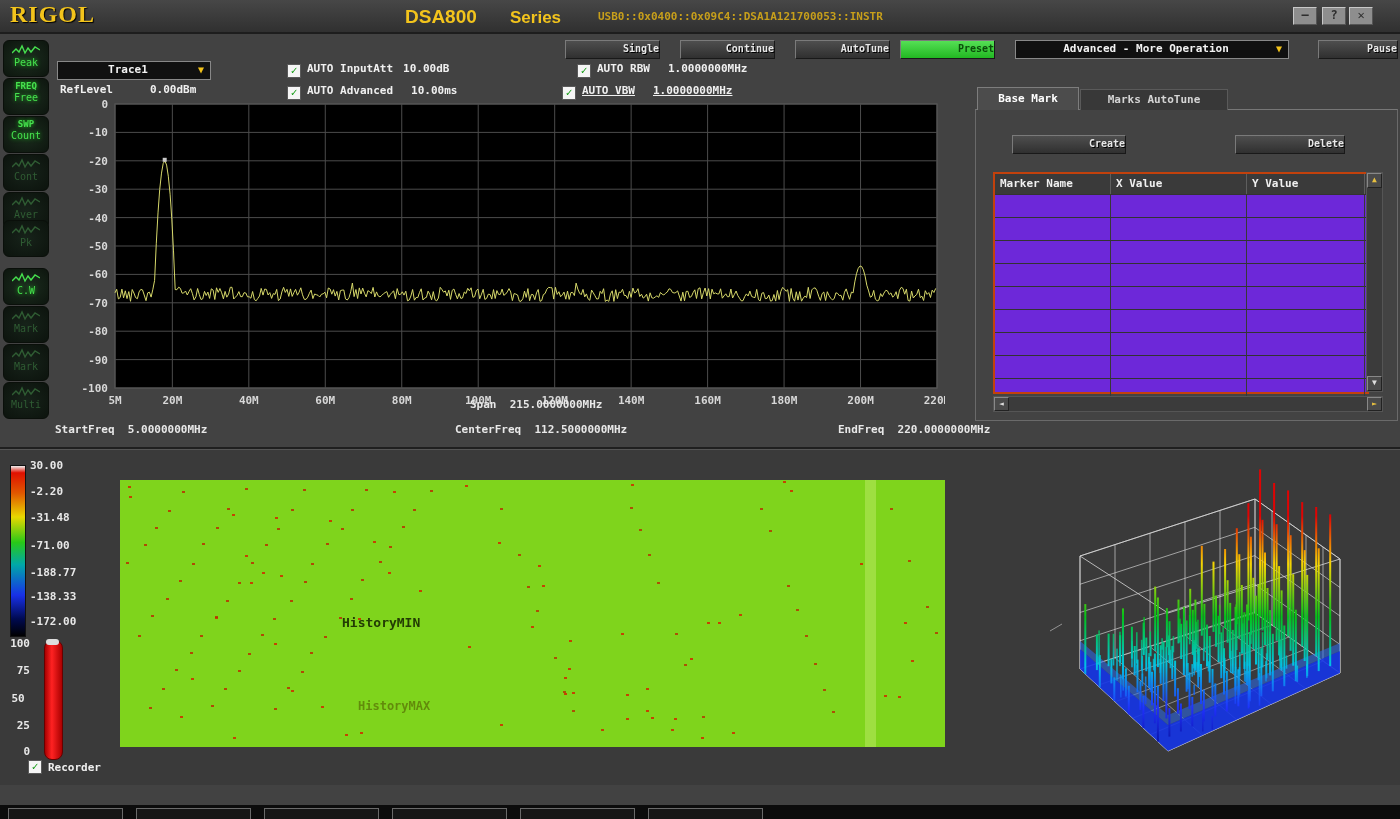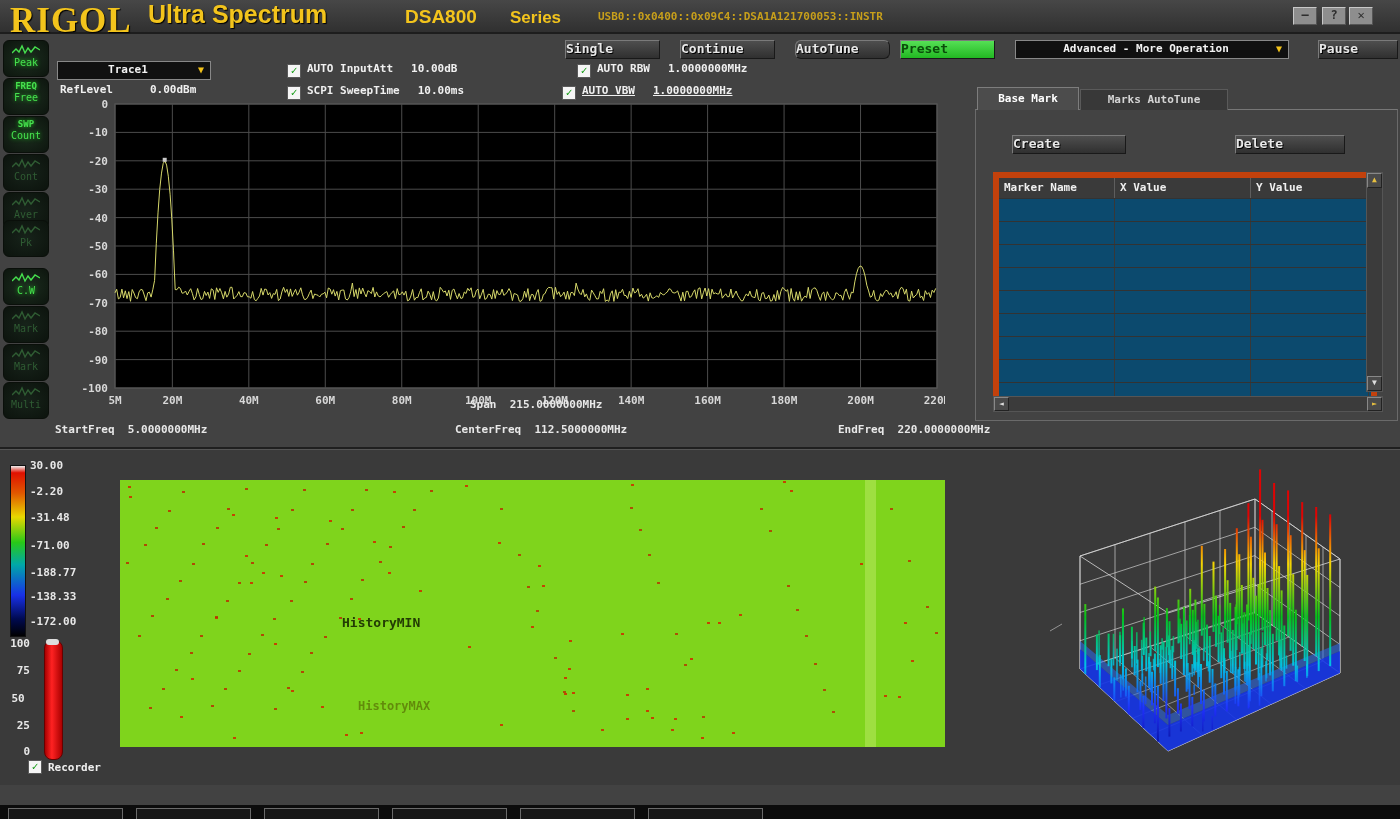--- a/index.html
+++ b/index.html
@@ -3,35 +3,35 @@
 <meta charset="utf-8">
 <style>
   html,body{margin:0;padding:0;background:#222;}
   .app{position:relative;width:1400px;height:819px;overflow:hidden;background:#424242;
        font-family:"DejaVu Sans Mono",monospace;-webkit-font-smoothing:none;}
   .abs{position:absolute;}
   
   .titlebar{position:absolute;left:0;top:0;width:1400px;height:32px;
     background:linear-gradient(#474747,#303030);border-bottom:2px solid #1d1d1d;}
   .brand{position:absolute;left:10px;top:1px;font-family:"Liberation Serif",serif;
-    font-weight:bold;font-size:35px;color:#f3c41c;letter-spacing:1px;text-shadow:1px 1px 1px #000;}
+    font-weight:bold;font-size:24px;color:#f3c41c;letter-spacing:1px;text-shadow:1px 1px 1px #000;}
   .appname{position:absolute;left:148px;top:0px;font-family:"Liberation Sans",sans-serif;
     font-weight:bold;font-size:25px;color:#f3c41c;text-shadow:1px 1px 1px #000;}
   .model{position:absolute;left:405px;top:6px;font-family:"Liberation Sans",sans-serif;
     font-weight:bold;font-size:19px;color:#f3c41c;}
   .series{position:absolute;left:510px;top:8px;font-family:"Liberation Sans",sans-serif;
     font-weight:bold;font-size:17px;color:#f3c41c;}
   .usb{position:absolute;left:598px;top:10px;font-size:11px;font-weight:bold;color:#c79f1b;}
   .winbtn{position:absolute;top:7px;width:22px;height:16px;background:#8e8e8e;
     border:1px solid #555;border-top-color:#c8c8c8;border-left-color:#c8c8c8;
     color:#2e2e2e;font-weight:bold;font-size:12px;line-height:15px;text-align:center;cursor:pointer;}
   
   .btn3d{position:absolute;height:17px;background:linear-gradient(#4e4e4e,#303030);
     border:1px solid #191919;border-top-color:#7a7a7a;border-left-color:#7a7a7a;
-    color:#e8e8e8;font-size:13px;font-weight:bold;text-align:left;line-height:16px;
+    color:#e8e8e8;font-size:10px;font-weight:bold;text-align:right;line-height:16px;
     text-shadow:1px 1px 0 #000;cursor:pointer;}
   .btn3d.green{background:linear-gradient(#55e055,#22b822);color:#0a4d0a;text-shadow:none;}
   .drop{position:absolute;height:17px;background:#101010;border:1px solid #888;
     color:#f2f2f2;font-size:11px;font-weight:bold;line-height:16px;text-align:center;cursor:pointer;}
   .drop .arr{color:#f2c21a;float:right;margin-right:6px;font-size:10px;}
   
   .side-btn{position:absolute;left:3px;width:44px;height:35px;border-radius:6px;
     background:radial-gradient(#17231a,#0c130d);border:1px solid #0a0f0a;
     color:#2f5c33;text-align:center;cursor:pointer;overflow:hidden;}
   .side-btn.bright{color:#46e04e;text-shadow:0 0 4px #2c2;background:radial-gradient(#1c2e1f,#0d150e);}
@@ -42,21 +42,21 @@
   .cbrow{position:absolute;height:15px;color:#f0f0f0;font-size:11px;font-weight:bold;white-space:nowrap;}
   .cb{display:inline-block;width:12px;height:12px;background:#f5f5f5;border:1px solid #5a5a5a;
       color:#169c16;font-size:11px;line-height:11px;text-align:center;font-weight:bold;
       vertical-align:-2px;margin-right:6px;cursor:pointer;}
   .lblw{color:#f0f0f0;font-size:11px;font-weight:bold;}
   
   .tab{position:absolute;font-size:11px;font-weight:bold;text-align:center;cursor:pointer;}
   .tab.active{background:#4c4c4c;border:1px solid #7d7d7d;border-bottom:none;color:#fff;line-height:21px;}
   .tab.inactive{background:#383838;border:1px solid #5a5a5a;border-bottom:none;color:#d5d5d5;line-height:19px;}
   .panelbody{position:absolute;background:#434343;border:1px solid #6a6a6a;border-top-color:#777;}
-  .mtable{position:absolute;background:#0c4a6e;border:6px solid #c2410c;}
+  .mtable{position:absolute;background:#6d28d9;border:2px solid #c2410c;}
   .mhead{display:flex;height:20px;background:#3a3a3a;}
   .mhead div{border-right:1px solid #5e5e5e;color:#f0f0f0;font-size:11px;font-weight:bold;
     line-height:19px;padding-left:5px;box-sizing:border-box;}
   .mrow{display:flex;height:22px;border-top:1px solid #333;}
   .mrow div{border-right:1px solid #383838;box-sizing:border-box;}
   .sbar{position:absolute;background:#3b3b3b;border:1px solid #555;}
   .sarr{position:absolute;width:13px;height:13px;background:#4a4a4a;border:1px solid #222;
     border-top-color:#888;border-left-color:#888;color:#ddd;font-size:8px;line-height:12px;
     text-align:center;cursor:pointer;}
   
@@ -81,33 +81,32 @@
     border:1px solid #6a6a6a;border-bottom:none;cursor:pointer;}
   .freqlbl{position:absolute;font-size:11px;font-weight:bold;color:#e8e8e8;white-space:nowrap;}
 </style>
 </head>
 <body>
 
 <div class="app">
 
   <div class="titlebar">
     <span class="brand">RIGOL</span>
-    <span class="appname">Ultra Spectrum</span>
     <span class="model">DSA800</span>
     <span class="series">Series</span>
     <span class="usb">USB0::0x0400::0x09C4::DSA1A121700053::INSTR</span>
     <div class="winbtn" style="left:1293px">—</div>
     <div class="winbtn" style="left:1322px">?</div>
     <div class="winbtn" style="left:1349px">✕</div>
   </div>
 
   <div id="toolbar">
       <div class="btn3d" style="left: 565px; top: 40px; width: 93px;">Single</div>
       <div class="btn3d" style="left: 680px; top: 40px; width: 93px;">Continue</div>
-      <div class="btn3d" style="left: 795px; top: 40px; width: 93px; border-radius: 6px;">AutoTune</div>
+      <div class="btn3d" style="left: 795px; top: 40px; width: 93px;">AutoTune</div>
       <div class="btn3d green" style="left: 900px; top: 40px; width: 93px;">Preset</div>
     </div>
   <div class="drop" style="left:1015px;top:40px;width:272px;">
     <span class="arr">▼</span>
     <span>Advanced - More Operation</span>
   </div>
   <div class="btn3d" style="left:1318px;top:40px;width:78px;">Pause</div>
 
   <div id="sidebar">
       <div class="side-btn bright" style="top: 40px;">
@@ -168,22 +167,22 @@
       </div>
     </div>
 
   <div class="drop" style="left:57px;top:61px;width:152px;">
     <span class="arr">▼</span>
     <span>Trace1</span>
   </div>
   <span class="lblw abs" style="left:60px;top:83px;">RefLevel</span>
   <span class="lblw abs" style="left:150px;top:83px;">0.00dBm</span>
   <div id="checks">
-      <div class="cbrow" style="left: 287px; top: 62px;"><span class="cb">✓</span><span>AUTO InputAtt</span><span style="margin-left: 18px;">10.00dB</span></div>
-      <div class="cbrow" style="left: 287px; top: 84px;"><span class="cb">✓</span><span>SCPI SweepTime</span><span style="margin-left: 18px;">10.00ms</span></div>
+      <div class="cbrow" style="left: 287px; top: 62px;"><span class="cb">✓</span><span>AUTO InputAtt</span><span style="margin-left: 10px;">10.00dB</span></div>
+      <div class="cbrow" style="left: 287px; top: 84px;"><span class="cb">✓</span><span>AUTO Advanced</span><span style="margin-left: 18px;">10.00ms</span></div>
       <div class="cbrow" style="left: 577px; top: 62px;"><span class="cb">✓</span><span>AUTO RBW</span><span style="margin-left: 18px;">1.0000000MHz</span></div>
       <div class="cbrow" style="left: 562px; top: 84px; text-decoration: underline;"><span class="cb">✓</span><span>AUTO VBW</span><span style="margin-left: 18px;">1.0000000MHz</span></div>
     </div>
 
   <svg id="spec" class="abs" style="left:55px;top:98px;" width="890" height="312">
       <rect x="60" y="6" width="822" height="284" fill="#000" stroke="#666"></rect>
       <line x1="60" x2="882" y1="6" y2="6" stroke="#4c4c4c" stroke-width="1"></line>
       <text x="53" y="10" fill="#d8d8d8" font-size="11" font-weight="bold" text-anchor="end" font-family="DejaVu Sans Mono,monospace">0</text>
       <line x1="60" x2="882" y1="34.400000000000006" y2="34.400000000000006" stroke="#4c4c4c" stroke-width="1"></line>
       <text x="53" y="38.400000000000006" fill="#d8d8d8" font-size="11" font-weight="bold" text-anchor="end" font-family="DejaVu Sans Mono,monospace">-10</text>

